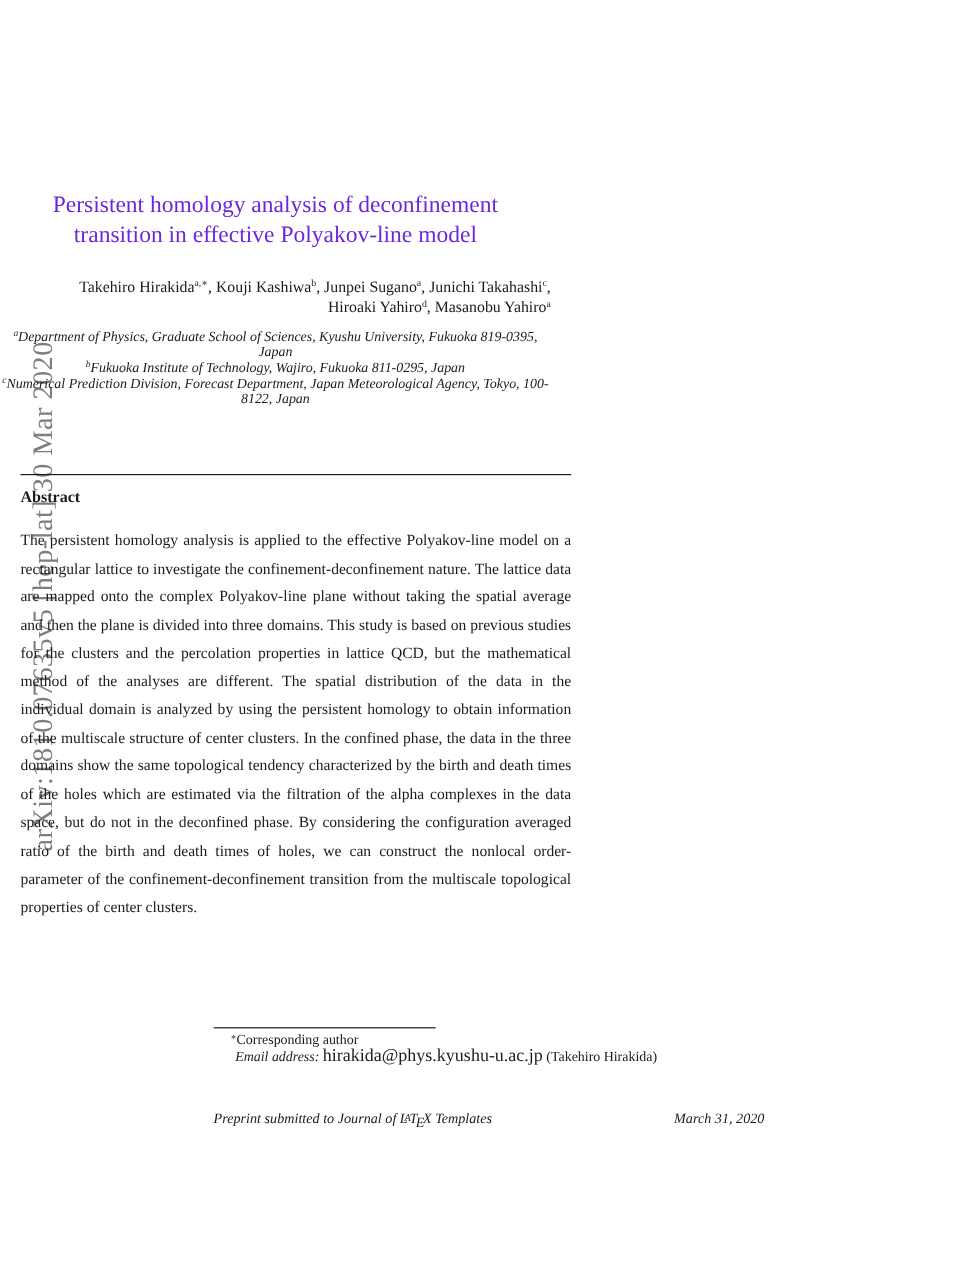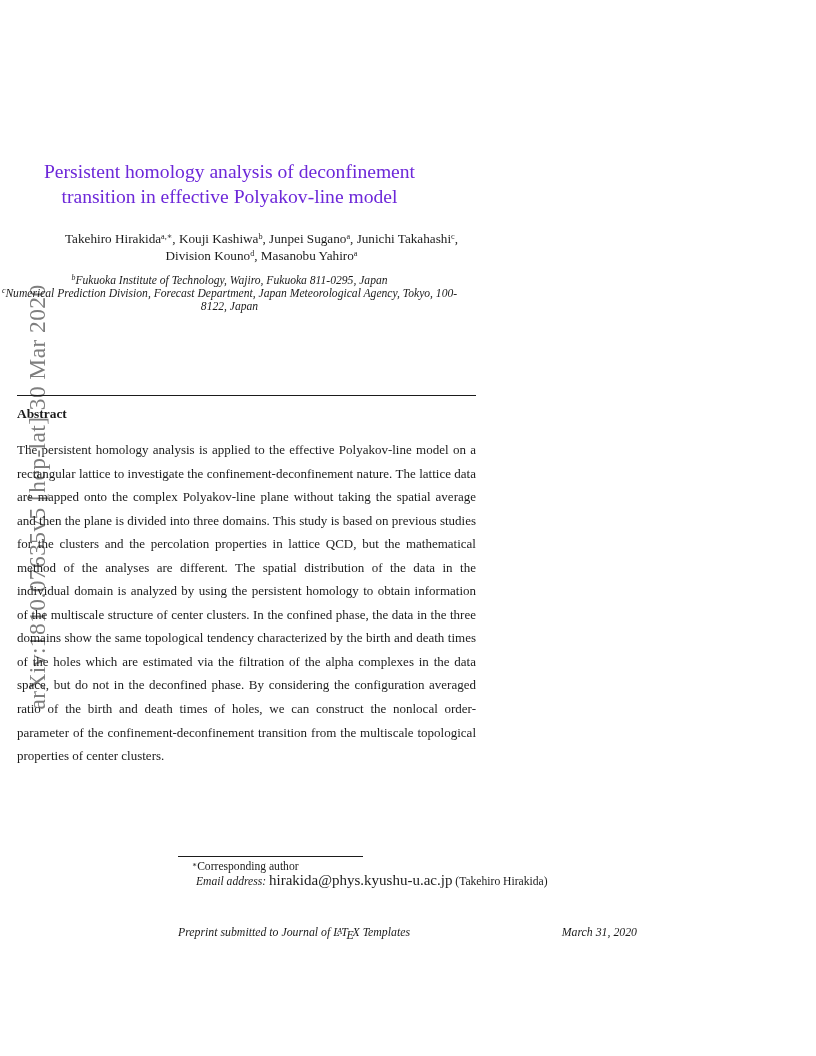--- a/index.html
+++ b/index.html
@@ -32,24 +32,23 @@
     font-size: 19.6px;
     font-weight: normal;
     text-align: center;
     line-height: 25px;
     color: #6d28d9;
   }
   .authors {
     position: absolute;
     top: 230px;
     width: 459px;
-    text-align: center;
+    text-align: right;
     font-size: 13.2px;
     line-height: 17px;
-    padding-left: 32px;
   }
   sup.auth {
     font-size: 0.62em;
     vertical-align: 0.55em;
     line-height: 0;
   }
   .affils {
     position: absolute;
     top: 275px;
     width: 459px;
@@ -152,25 +151,26 @@
   <div class="watermark">arXiv:1810.07635v5 [hep-lat] 30 Mar 2020</div>
 
   <h1 class="title">
     <span>Persistent homology analysis of deconfinement</span><br>
     <span>transition in effective Polyakov-line model</span>
   </h1>
 
   <div class="authors">
     <div><span><span>Takehiro Hirakida</span><sup class="auth">a,∗</sup><span>, </span></span><span><span>Kouji Kashiwa</span><sup class="auth">b</sup><span>, </span></span><span><span>Junpei Sugano</span><sup class="auth">a</sup><span>, </span></span><span><span>Junichi Takahashi</span><sup class="auth">c</sup><span>,</span></span>
     </div>
-    <div><span><span>Division Kouno</span><sup class="auth">d</sup><span>, </span></span><span><span>Masanobu Yahiro</span><sup class="auth">a</sup><span></span></span>
+    <div><span><span>Hiroaki Yahiro</span><sup class="auth">d</sup><span>, </span></span><span><span>Masanobu Yahiro</span><sup class="auth">a</sup><span></span></span>
     </div>
   </div>
 
   <div class="affils">
+    <p class="affil"><sup class="aff">a</sup><span>Department of Physics, Graduate School of Sciences, Kyushu University, Fukuoka 819-0395, Japan</span></p>
     <p class="affil"><sup class="aff">b</sup><span>Fukuoka Institute of Technology, Wajiro, Fukuoka 811-0295, Japan</span></p>
     <p class="affil"><sup class="aff">c</sup><span>Numerical Prediction Division, Forecast Department, Japan Meteorological Agency, Tokyo, 100-8122, Japan</span></p>
   </div>
 
   <div class="abstract-block">
     <hr class="rule-full">
     <h2 class="abstract-head">Abstract</h2>
     <p class="abstract-text">The persistent homology analysis is applied to the effective Polyakov-line model on a rectangular lattice to investigate the confinement-deconfinement nature. The lattice data are mapped onto the complex Polyakov-line plane without taking the spatial average and then the plane is divided into three domains. This study is based on previous studies for the clusters and the percolation properties in lattice QCD, but the mathematical method of the analyses are different. The spatial distribution of the data in the individual domain is analyzed by using the persistent homology to obtain information of the multiscale structure of center clusters. In the confined phase, the data in the three domains show the same topological tendency characterized by the birth and death times of the holes which are estimated via the filtration of the alpha complexes in the data space, but do not in the deconfined phase. By considering the configuration averaged ratio of the birth and death times of holes, we can construct the nonlocal order-parameter of the confinement-deconfinement transition from the multiscale topological properties of center clusters.</p>
   </div>
 

